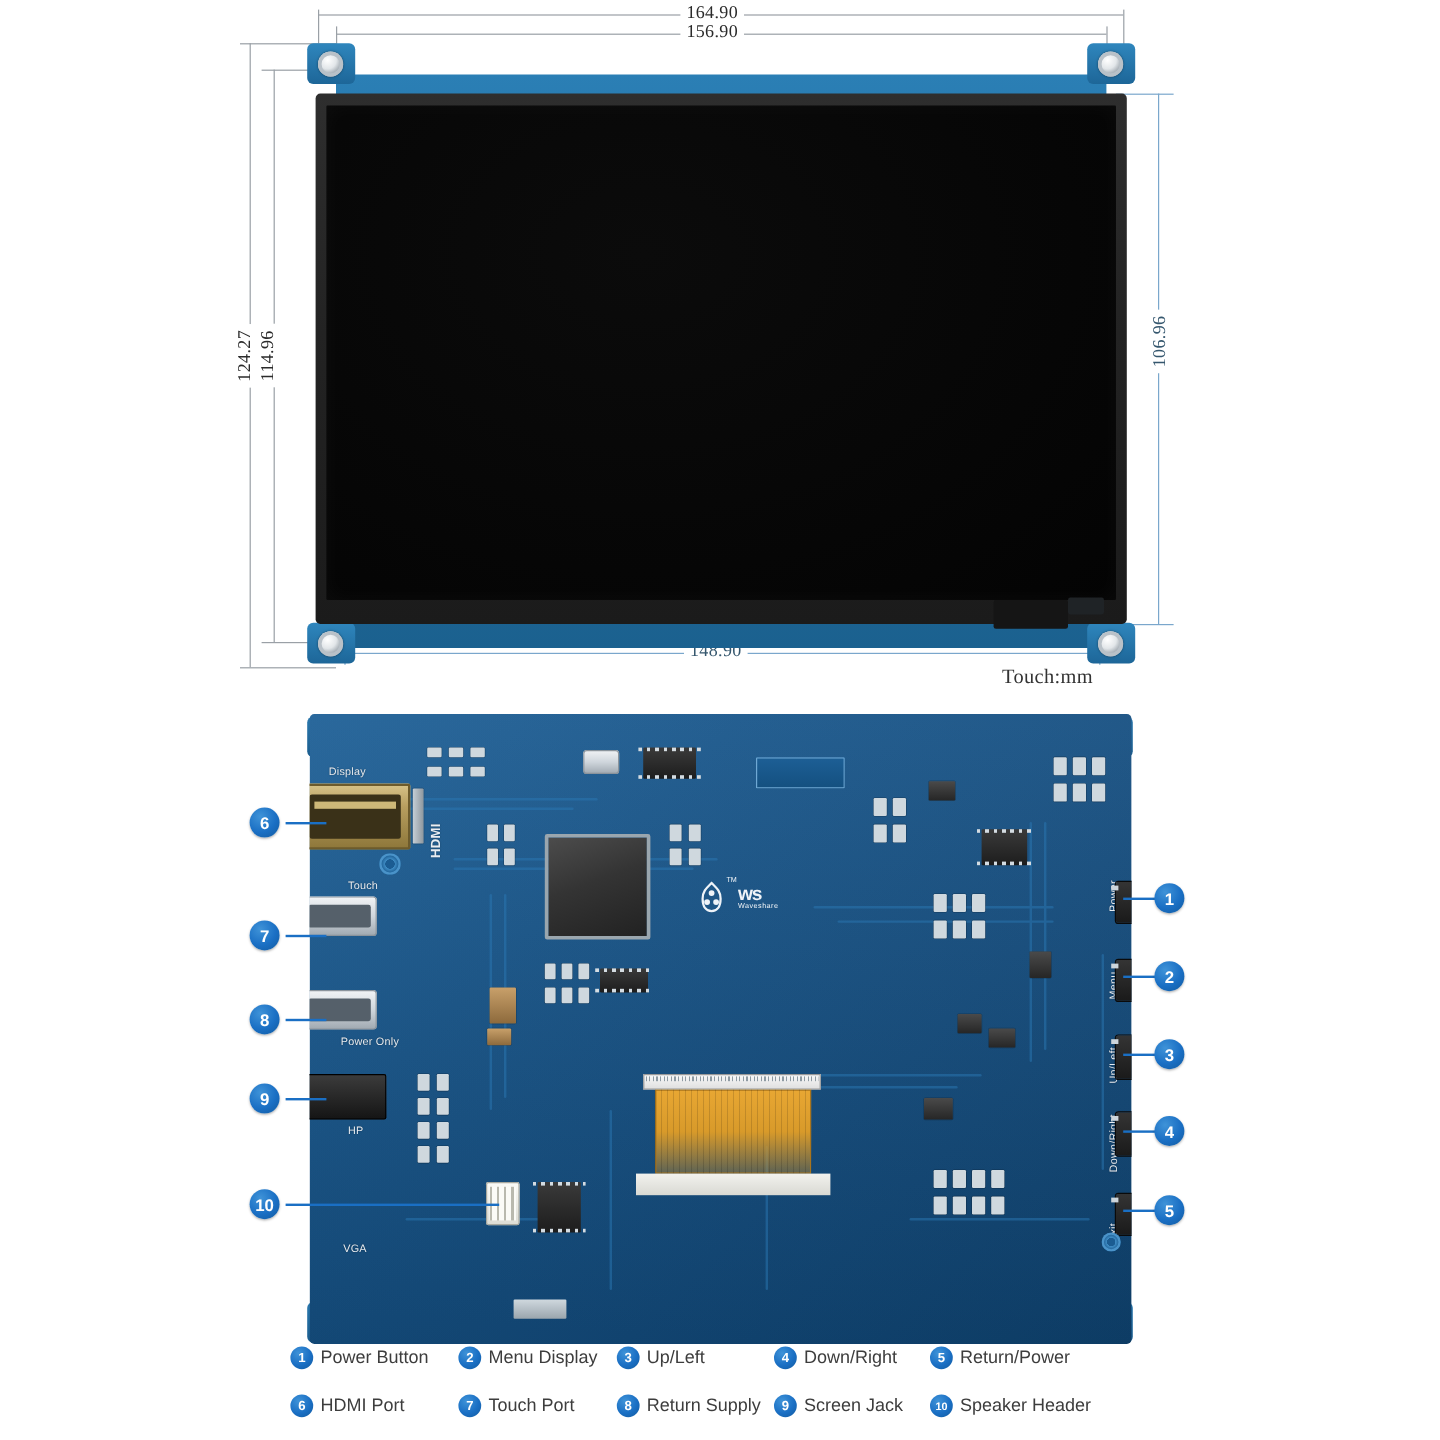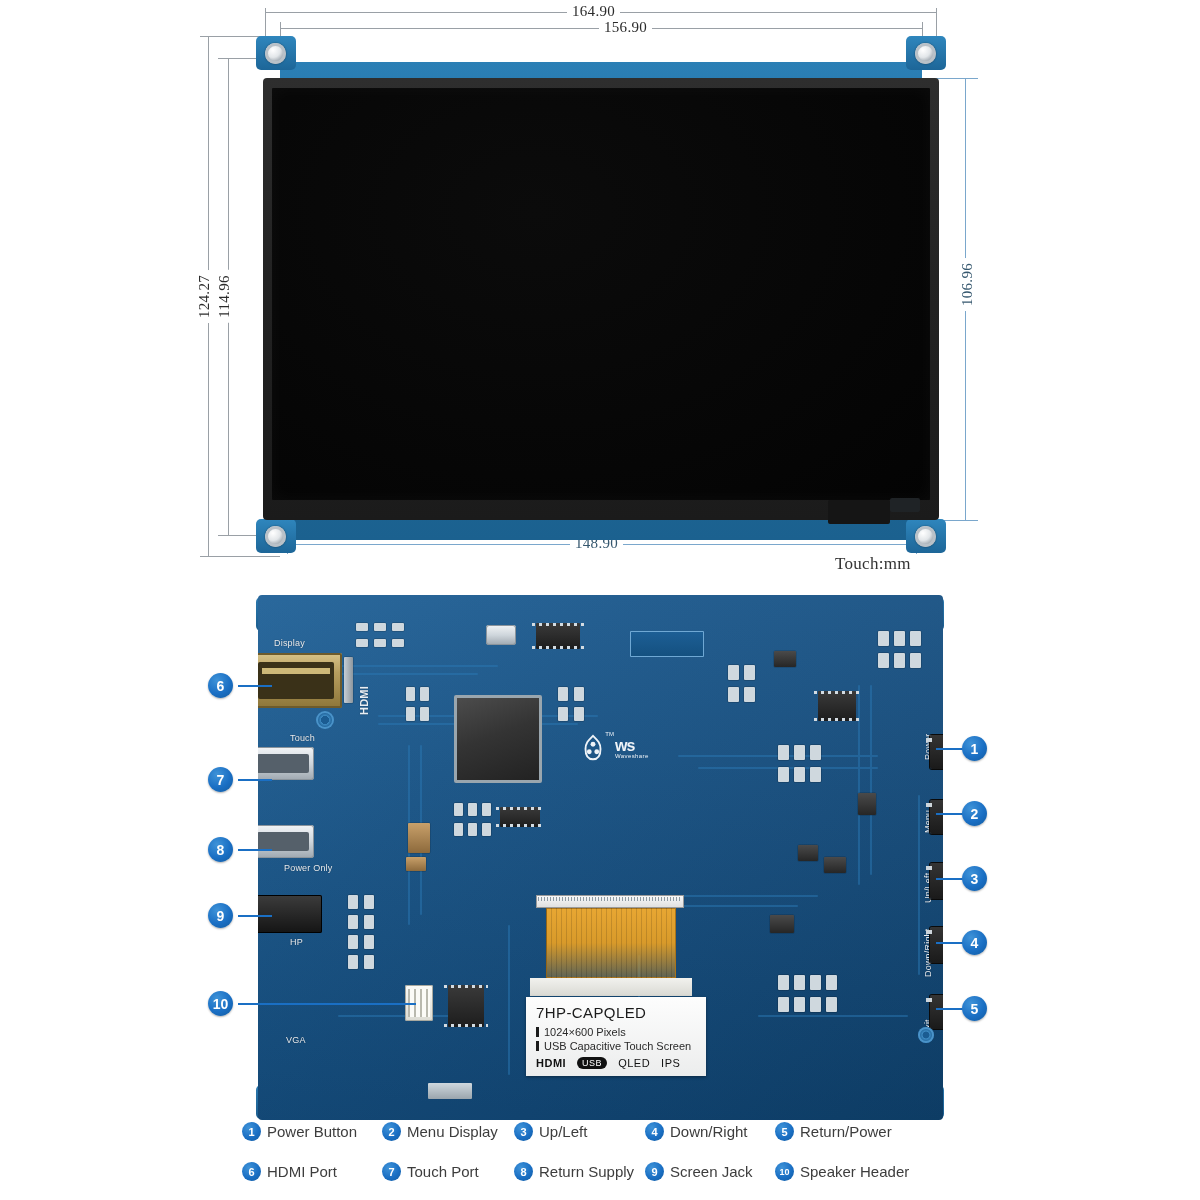--- a/index.html
+++ b/index.html
@@ -269,21 +269,21 @@
   <div id="topview">
 
     <div class="dimline v" style="left:265px; top:8px; height:42px;"></div>
     <div class="dimline v" style="left:936px; top:8px; height:42px;"></div>
     <div class="dimline h" style="left:265px; top:12px; width:671px;"></div>
     <div class="dimtext" style="left:567px; top:3px;">164.90</div>
 
     <div class="dimline v" style="left:280px; top:22px; height:30px;"></div>
     <div class="dimline v" style="left:922px; top:22px; height:30px;"></div>
     <div class="dimline h" style="left:280px; top:28px; width:642px;"></div>
-    <div class="dimtext" style="left:599px; top:19px;">156.90</div>
+    <div class="dimtext" style="left:567px; top:19px;">156.90</div>
 
     <div class="dimline h" style="left:200px; top:36px; width:80px;"></div>
     <div class="dimline h" style="left:200px; top:556px; width:80px;"></div>
     <div class="dimline h" style="left:218px; top:58px; width:62px;"></div>
     <div class="dimline h" style="left:218px; top:535px; width:62px;"></div>
 
     <div class="dimline v" style="left:208px; top:36px; height:520px;"></div>
     <div class="dimline v" style="left:228px; top:58px; height:477px;"></div>
 
     <div class="dimtext rot" style="left:178px; top:288px; transform:rotate(-90deg);">124.27</div>
@@ -393,31 +393,20 @@
           <span class="n">Waveshare</span>
         </div>
       </div>
 
       <div class="zif" style="left:278px; top:300px; width:148px; height:13px;"></div>
       <div class="fpc" style="left:288px; top:313px; width:130px; height:70px;">
           <div class="stripes"></div>
         </div>
       <div class="fpcwhite" style="left:272px; top:383px; width:162px; height:18px;"></div>
 
-      <div class="sticker" style="left:268px; top:402px; width:180px;">
-        <div class="title">7HP-CAPQLED</div>
-        <div class="bullet">1024×600 Pixels</div>
-        <div class="bullet">USB Capacitive Touch Screen</div>
-        <div class="badges">
-          <span class="bg-hdmi">HDMI</span>
-          <span class="bg-usb">USB</span>
-          <span>QLED</span>
-          <span>IPS</span>
-        </div>
-      </div>
 
       <div class="jstconn" style="left:147px; top:390px; width:28px; height:36px;"></div>
       <div class="soic" style="left:190px; top:390px; width:36px; height:42px;"></div>
 
       <div class="silk rot90" style="left:665px; top:165px;">Power</div>
       <div class="btn" style="left:672px; top:140px; width:26px; height:34px;"></div>
 
       <div class="silk rot90" style="left:665px; top:238px;">Menu</div>
       <div class="btn" style="left:672px; top:205px; width:26px; height:34px;"></div>
 

